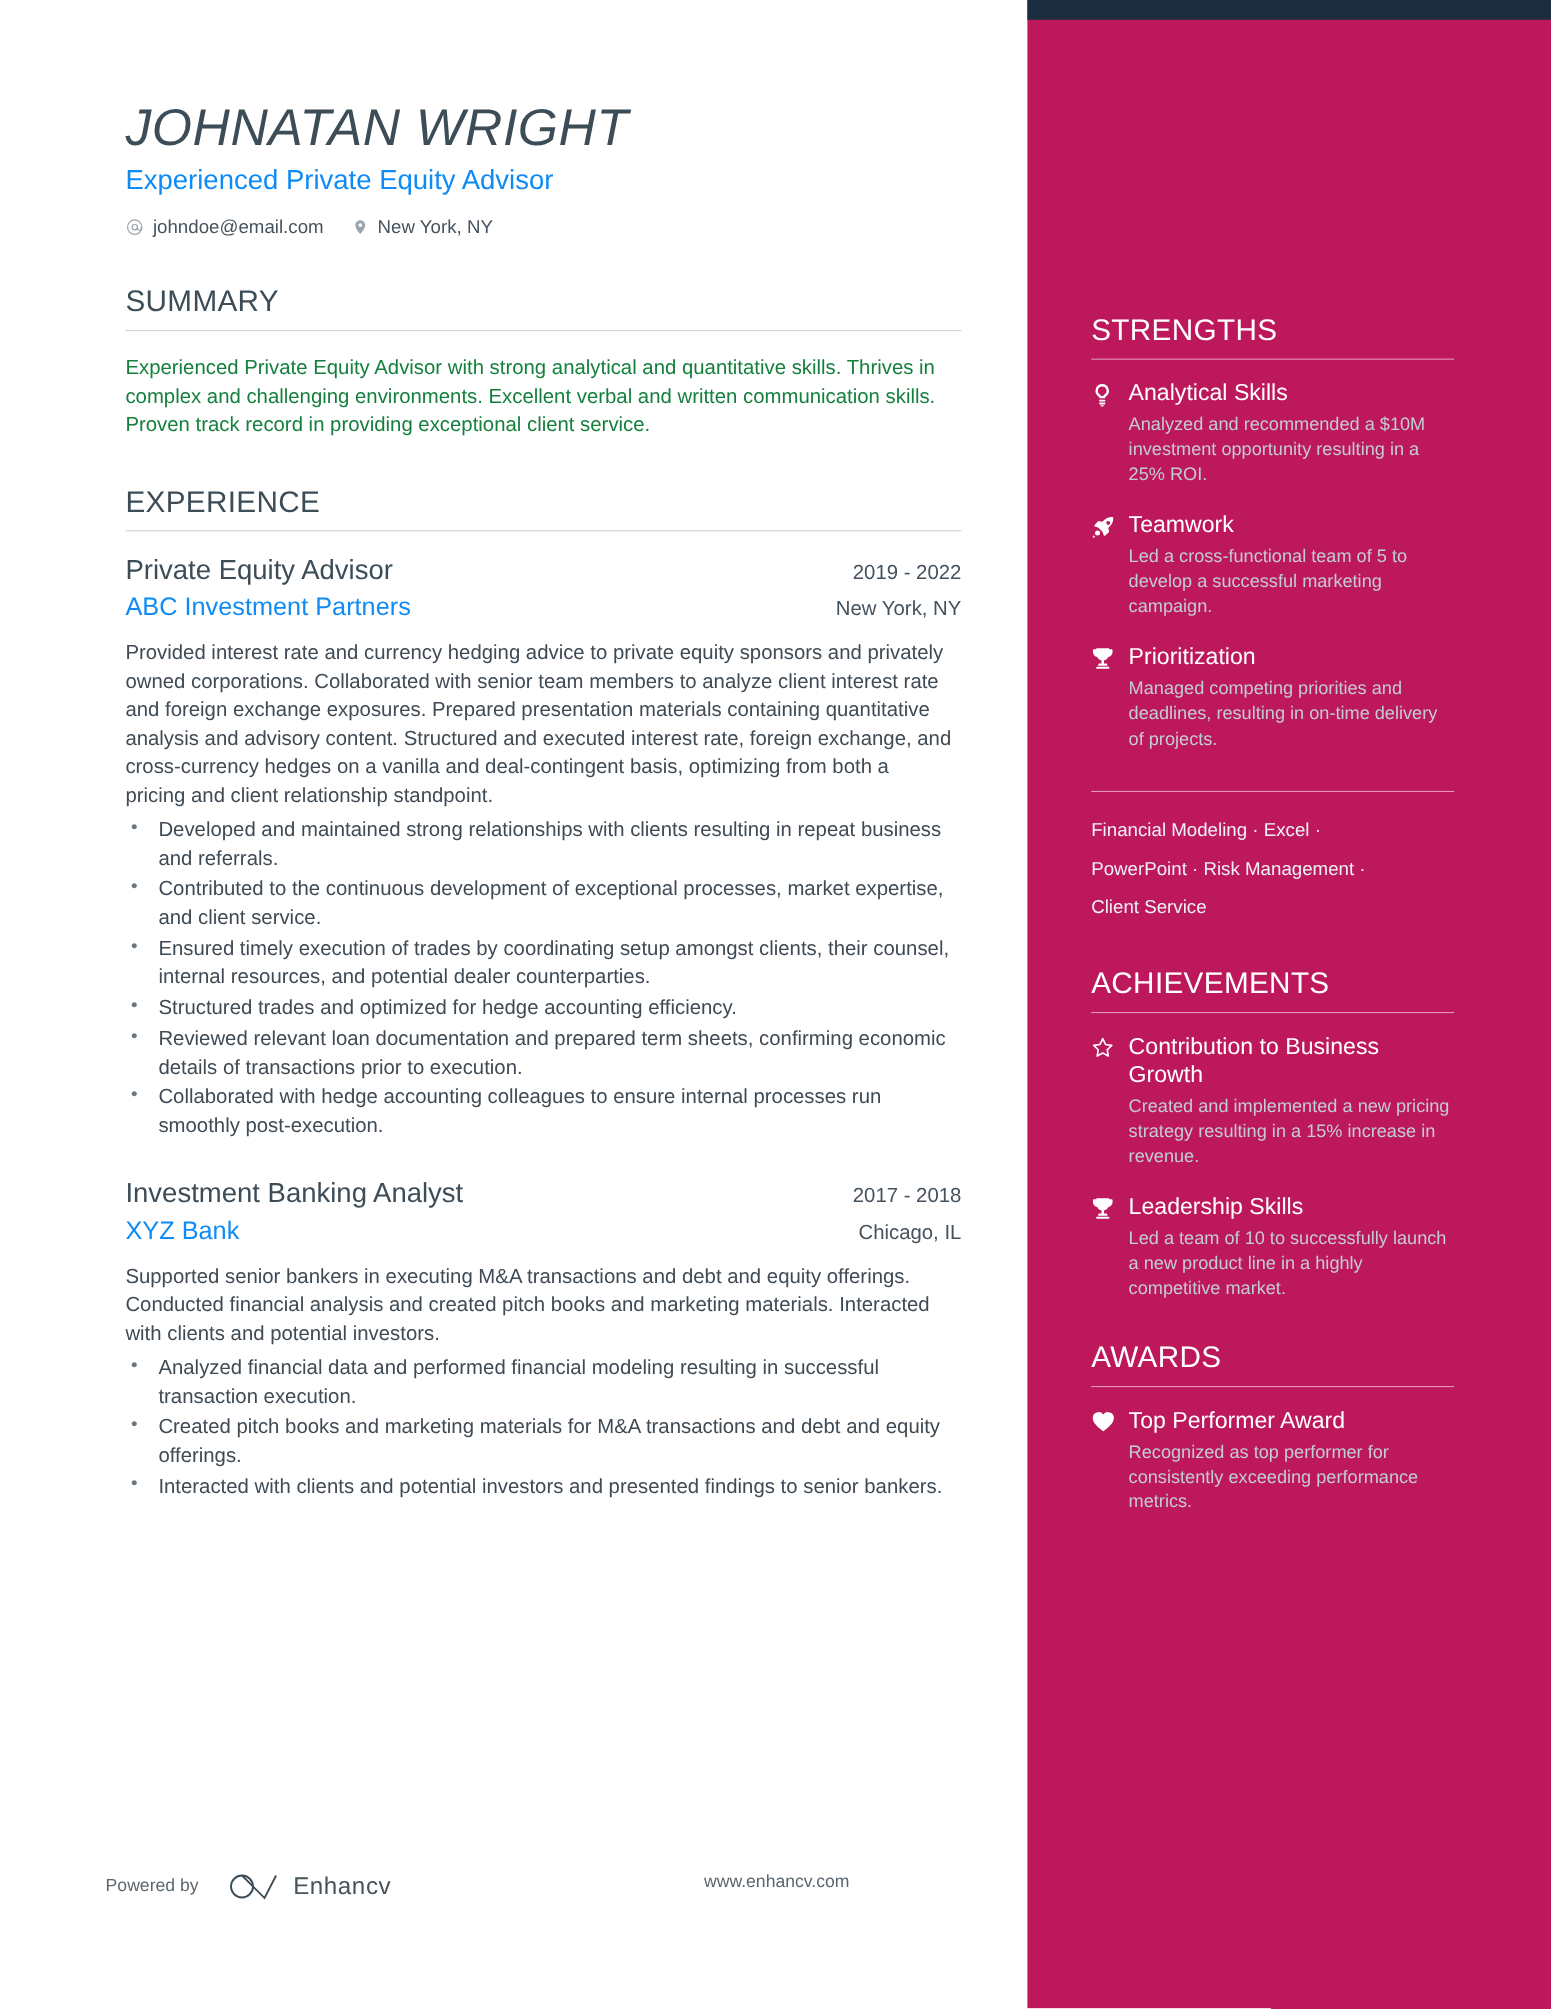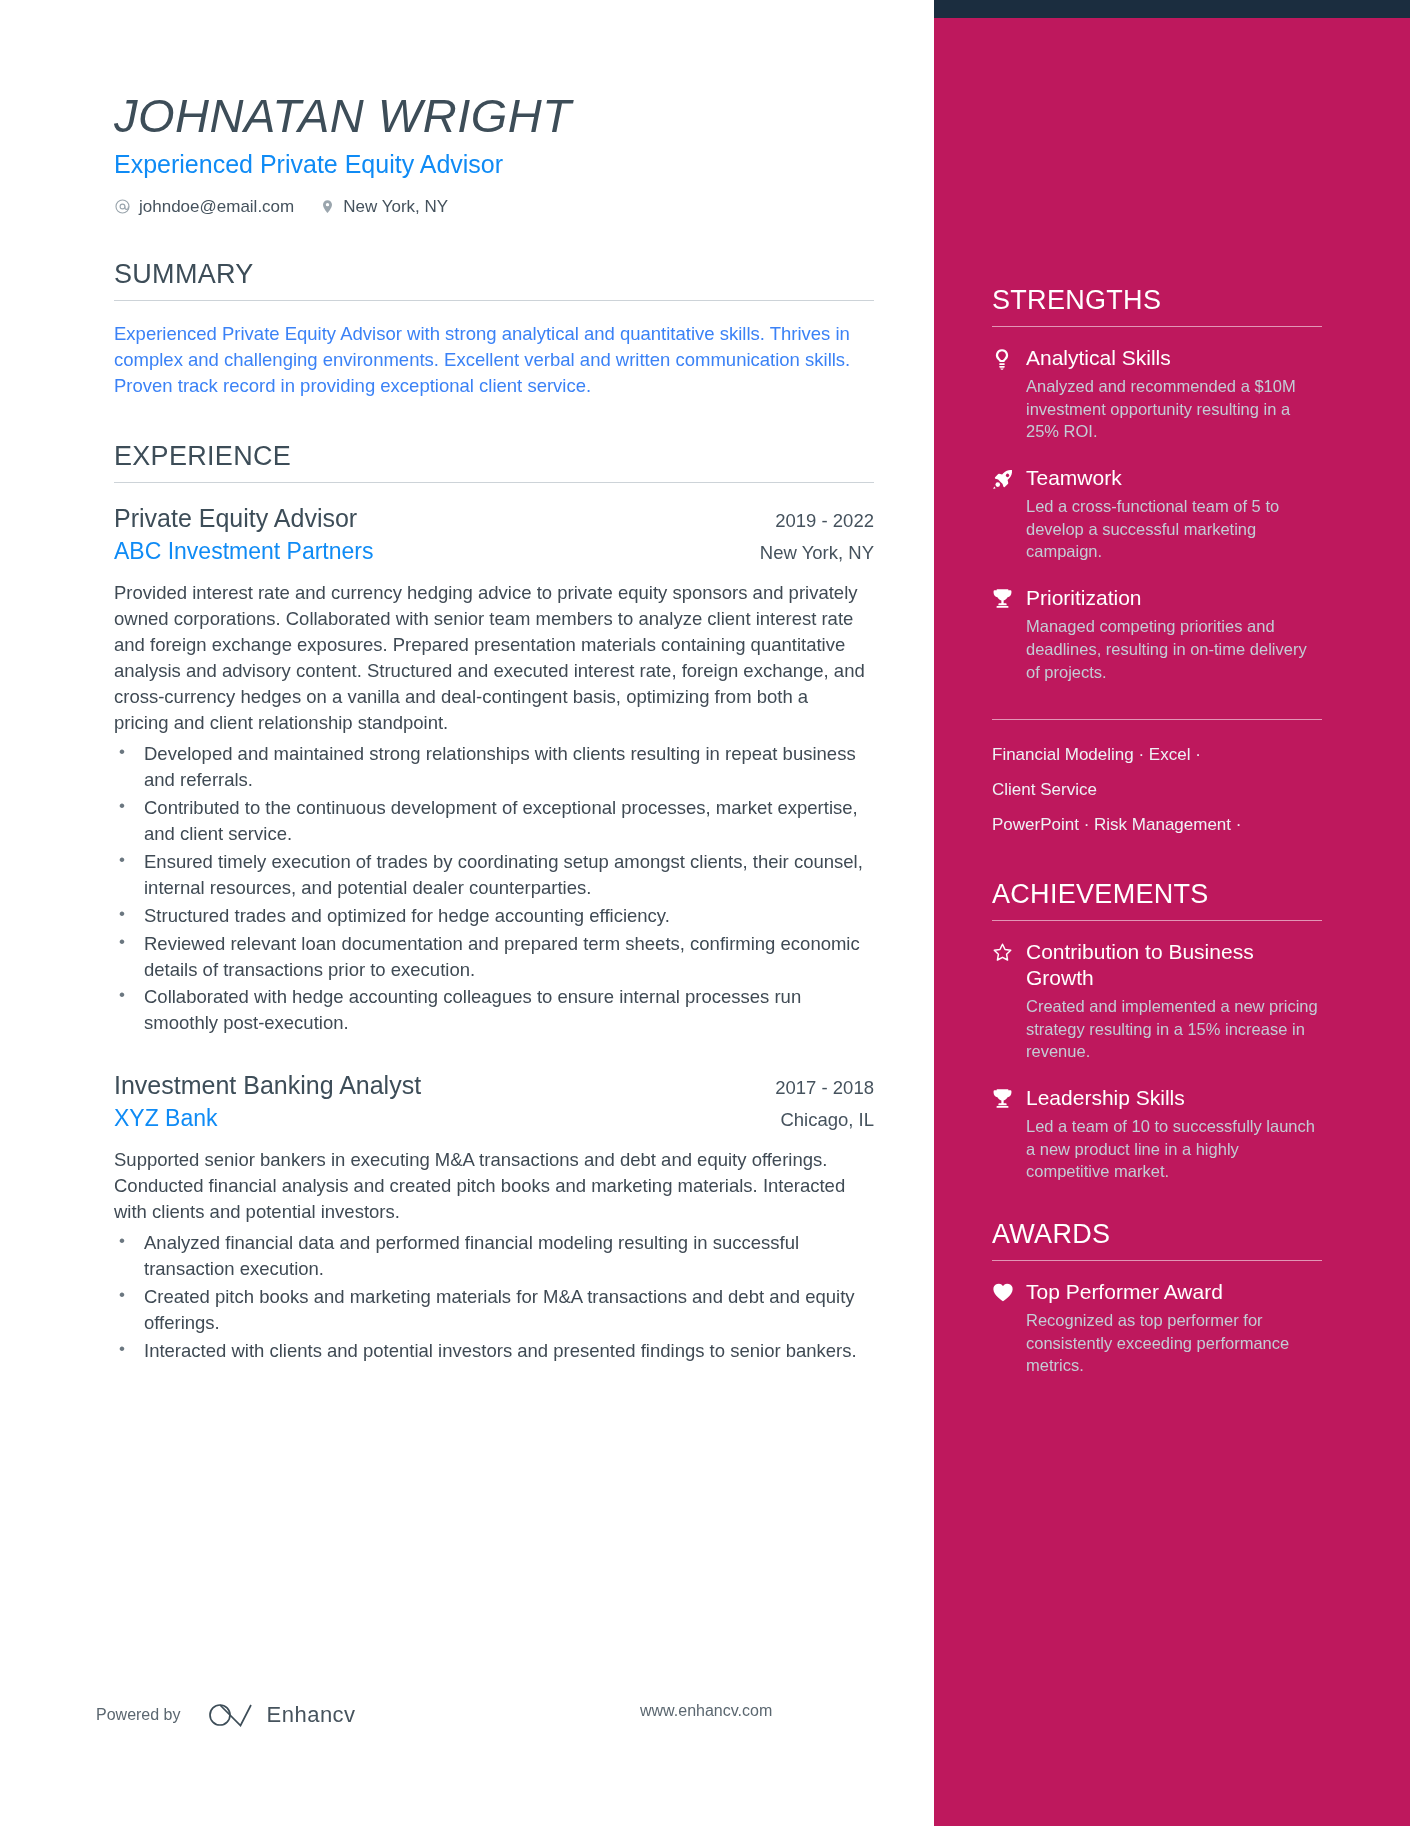--- a/index.html
+++ b/index.html
@@ -128,21 +128,21 @@
     letter-spacing: 0.3px;
     padding-bottom: 10px;
   }
   .section-rule {
     height: 1px;
     background: #cdd3d8;
     margin-bottom: 20px;
   }
   .summary-text {
     font-size: 18.5px;
-    color: #3b82f6;
+    color: #15803d;
     line-height: 1.42;
     width: 745px;
   }
 
   .job { margin-bottom: 8px; }
   .job-head {
     display: flex;
     justify-content: space-between;
     align-items: baseline;
   }
@@ -380,22 +380,22 @@
           <div class="side-item-body">
             <div class="side-item-title">Prioritization</div>
             <div class="side-item-desc">Managed competing priorities and deadlines, resulting in on-time delivery of projects.</div>
           </div>
         </div>
       </div>
 
       <div class="side-section">
         <div class="side-rule"></div>
         <div class="skills-line">Financial Modeling · Excel ·</div>
+        <div class="skills-line">PowerPoint · Risk Management ·</div>
         <div class="skills-line">Client Service</div>
-        <div class="skills-line">PowerPoint · Risk Management ·</div>
       </div>
 
       <div class="side-section">
         <div class="side-section-title">ACHIEVEMENTS</div>
         <div class="side-rule"></div>
 
         <div class="side-item">
           <span class="side-icon">
             <svg width="21" height="21" viewBox="0 0 24 24" fill="none" stroke="currentColor" stroke-width="1.7" stroke-linejoin="round">
               <path d="M12 2.6l2.9 6 6.5.9-4.7 4.6 1.1 6.5L12 17.5 6.2 20.6l1.1-6.5L2.6 9.5l6.5-.9z"></path>

